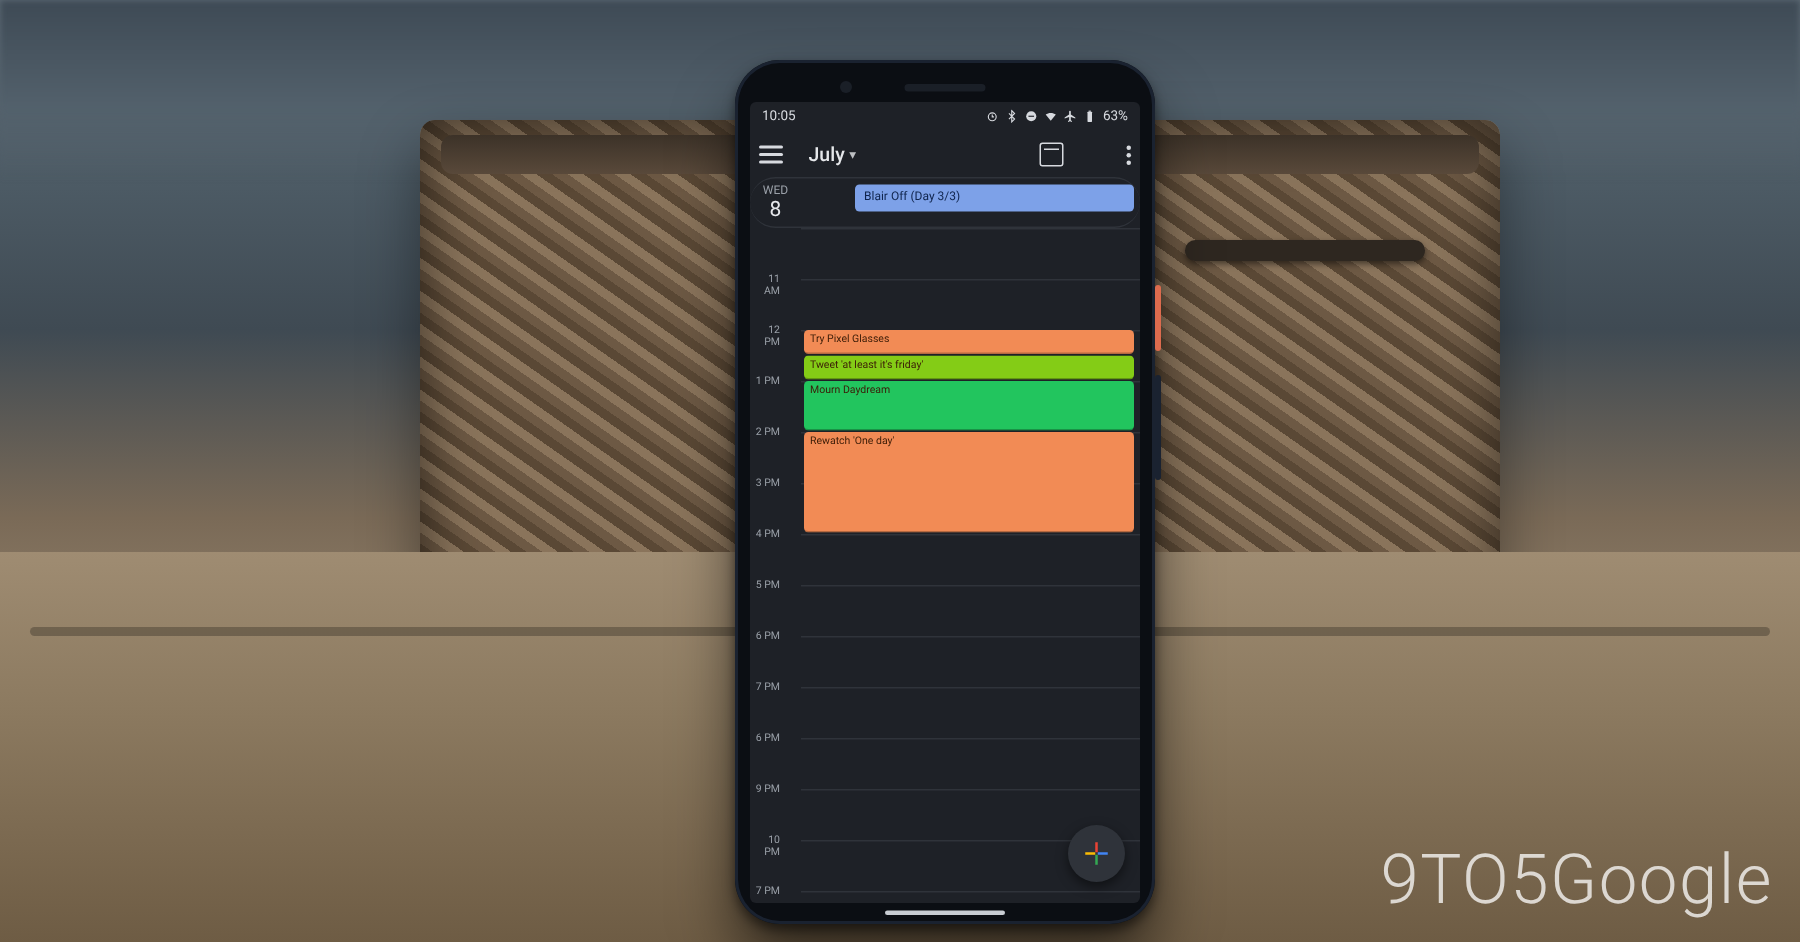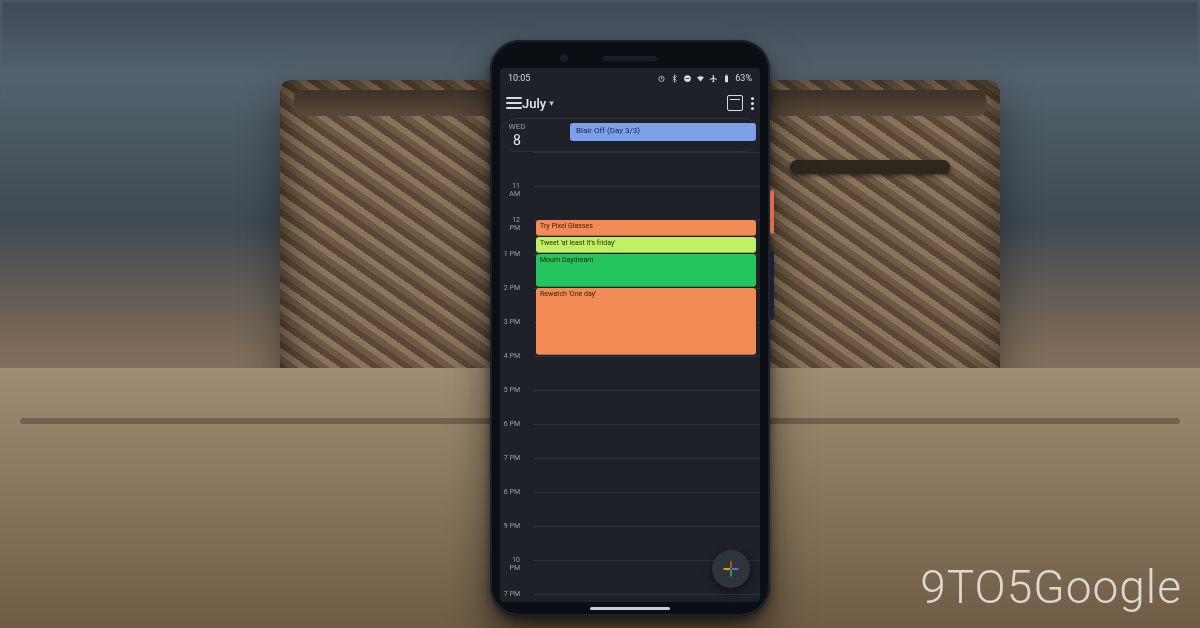--- a/index.html
+++ b/index.html
@@ -45,24 +45,24 @@
   .cam{position:absolute;top:14px;left:50%;transform:translateX(-70px);
     width:8px;height:8px;background:#1a1f27;border-radius:50%;}
   .home-bar{position:absolute;bottom:6px;left:50%;transform:translateX(-50%);
     width:80px;height:3px;background:#c9cdd3;border-radius:2px;}
 
   .screen{position:absolute;left:10px;right:10px;top:28px;bottom:14px;
     background:#1e2127;border-radius:4px;overflow:hidden;color:#e6e8eb;}
 
   .statusbar{display:flex;justify-content:space-between;align-items:center;
     height:20px;padding:0 8px;font-size:9px;color:#d7dadf;}
-  .status-right{display:flex;gap:4px;align-items:center;}
+  .status-right{display:flex;gap:4px;}
   .status-right svg,.status-right span.ic{width:9px;height:9px;display:inline-block;}
 
-  .appbar{display:flex;align-items:center;height:30px;padding:0 6px;gap:0;}
+  .appbar{display:flex;align-items:center;height:30px;padding:0 6px;gap:17px;}
   .hamburger{width:16px;height:12px;display:flex;flex-direction:column;justify-content:space-between;}
   .hamburger span{height:2px;background:#d7dadf;border-radius:1px;}
   .month{font-size:13px;font-weight:500;display:flex;align-items:center;gap:3px;}
   .month .chev{font-size:9px;opacity:.8;}
   .appbar .spacer{flex:1;}
   .today-ic{width:16px;height:16px;border:1.4px solid #d7dadf;border-radius:2px;position:relative;}
   .today-ic::before{content:"";position:absolute;left:2px;right:2px;top:3px;height:1px;background:#d7dadf;}
   .dots{display:flex;flex-direction:column;gap:2px;}
   .dots span{width:3px;height:3px;background:#d7dadf;border-radius:50%;}
 
@@ -204,21 +204,21 @@
           <div class="hourline" style="top: 170px;"></div>
           <div class="hourline" style="top: 204px;"></div>
           <div class="hourline" style="top: 238px;"></div>
           <div class="hourline" style="top: 272px;"></div>
           <div class="hourline" style="top: 306px;"></div>
           <div class="hourline" style="top: 340px;"></div>
           <div class="hourline" style="top: 374px;"></div>
           <div class="hourline" style="top: 408px;"></div>
           <div class="hourline" style="top: 442px;"></div>
           <div class="event" style="top: 68px; height: 16px; background: rgb(242, 139, 85);">Try Pixel Glasses</div>
-          <div class="event" style="top: 85px; height: 16px; background: #bef264;">Tweet 'at least it's friday'</div>
+          <div class="event" style="top: 85px; height: 16px; background: #84cc16;">Tweet 'at least it's friday'</div>
           <div class="event" style="top: 102px; height: 33px; background: #22c55e;">Mourn Daydream</div>
           <div class="event" style="top: 136px; height: 67px; background: rgb(242, 139, 85);">Rewatch 'One day'</div>
         </div>
     </div>
 
     <div class="fab">
       <svg width="20" height="20" viewBox="0 0 24 24">
         <rect x="11" y="3" width="2" height="8" fill="#ea4335"></rect>
         <rect x="13" y="11" width="8" height="2" fill="#4285f4"></rect>
         <rect x="11" y="13" width="2" height="8" fill="#34a853"></rect>

